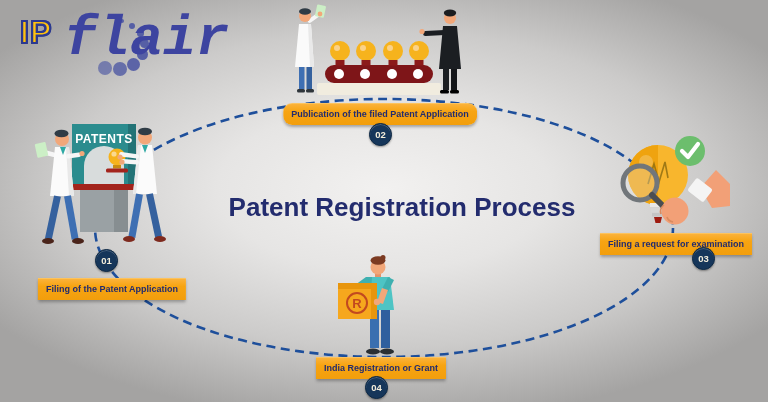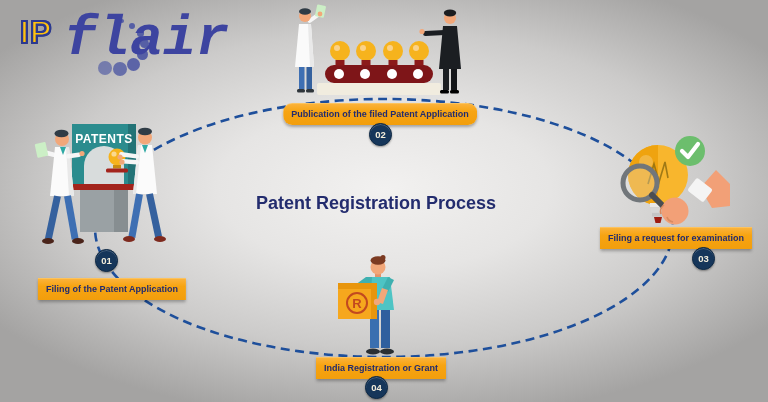--- a/index.html
+++ b/index.html
@@ -25,22 +25,22 @@
   .d1{left:102px;top:11px;width:4px;height:4px;}
   .d2{left:111px;top:15px;width:6px;height:6px;}
   .d3{left:119px;top:22px;width:7px;height:7px;}
   .d4{left:122px;top:31px;width:9px;height:9px;}
   .d5{left:119px;top:41px;width:11px;height:11px;}
   .d6{left:109px;top:50px;width:13px;height:13px;opacity:.95;}
   .d7{left:95px;top:54px;width:14px;height:14px;opacity:.85;}
   .d8{left:80px;top:53px;width:14px;height:14px;opacity:.7;}
   
   .title{
-    position:absolute;left:376px;top:193px;transform:translateX(-50%);z-index:2;
-    text-align:center;font-size:18px;font-weight:bold;color:#232C6E;line-height:1.14;white-space:nowrap;
+    position:absolute;left:402px;top:193px;transform:translateX(-50%);z-index:2;
+    text-align:center;font-size:26px;font-weight:bold;color:#232C6E;line-height:1.14;white-space:nowrap;
   }
   
   .bar{
     position:absolute;z-index:4;white-space:nowrap;
     background:linear-gradient(#FBB23A,#F7A412 35%,#F29E0C);
     border-top:1px solid #FCC35E;
     color:#232C6E;font-size:9px;font-weight:bold;letter-spacing:0;
     padding:5px 8px 6px;box-shadow:0 2px 3px rgba(0,0,0,.30);
   }
   .badge{
@@ -51,21 +51,21 @@
     display:flex;align-items:center;justify-content:center;
   }
   .il{position:absolute;z-index:3;}
   .il1{left:16px;top:110px;}
   .bar1{left:112px;top:233px;transform:translateX(-50%);margin-top:45px;}
   .bdg1{left:95px;top:249px;}
   .il2{left:283px;top:3px;}
   .bar2{left:380px;top:103px;transform:translateX(-50%);border-radius:9px;}
   .bdg2{left:369px;top:123px;}
   .il3{left:612px;top:126px;}
-  .bar3{left:676px;top:227px;transform:translateX(-50%);}
+  .bar3{left:676px;top:233px;transform:translateX(-50%);}
   .bdg3{left:647px;top:247px;margin-left:45px;}
   .il4{left:326px;top:254px;}
   .bar4{left:381px;top:357px;transform:translateX(-50%);}
   .bdg4{left:365px;top:376px;}
 </style>
 </head>
 <body>
 
 <div class="stage">
 

